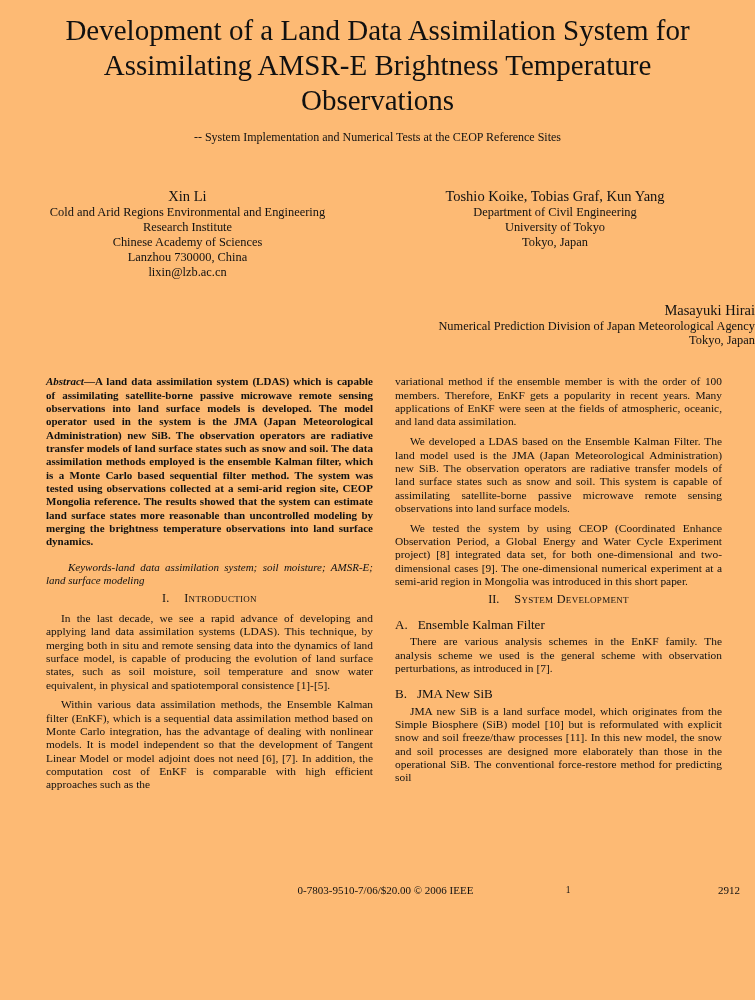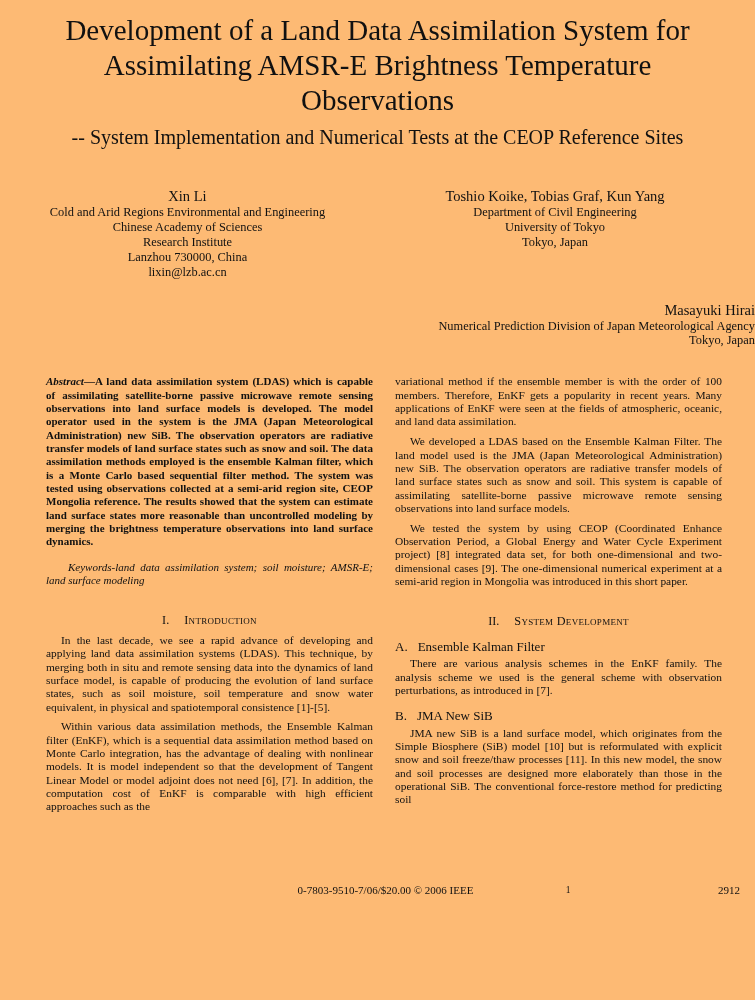--- a/index.html
+++ b/index.html
@@ -17,21 +17,21 @@
   .paper-title {
     margin: 13px 30px 0 30px;
     text-align: center;
     font-size: 29px;
     line-height: 35px;
     font-weight: 400;
   }
   .paper-subtitle {
     margin-top: 10px;
     text-align: center;
-    font-size: 20px;
+    font-size: 12px;
     line-height: 19px;
   }
   
   .authors-row {
     display: flex;
     margin-top: 40px;
   }
   .author-block { text-align: center; }
   .author-block.left  { width: 375px; box-sizing: border-box; }
   .author-block.right { width: 360px; }
@@ -65,21 +65,21 @@
     font-weight: 400;
     font-style: italic;
     font-size: 11px;
     line-height: 13.35px;
     margin: 12px 0 0 0;
     text-indent: 22px;
   }
   .sec-head {
     text-align: center;
     font-size: 12.2px;
-    margin: 26px 0 7px 0;
+    margin: 4px 0 7px 0;
     font-weight: 400;
   }
   .sec-num { margin-right: 15px; }
   .sec-title { font-variant: small-caps; letter-spacing: 0.3px; }
   .subsec-head {
     font-size: 13px;
     margin: 12px 0 4px 0;
   }
   .subsec-num { margin-right: 10px; }
   .para {
@@ -120,22 +120,22 @@
 
 <div class="page">
 
   <h1 class="paper-title">Development of a Land Data Assimilation System for Assimilating AMSR-E Brightness Temperature Observations</h1>
   <div class="paper-subtitle">-- System Implementation and Numerical Tests at the CEOP Reference Sites</div>
 
   <div class="authors-row">
     <div class="author-block left">
       <div class="author-name">Xin Li</div>
       <div class="author-line">Cold and Arid Regions Environmental and Engineering</div>
+      <div class="author-line">Research Institute</div>
       <div class="author-line">Chinese Academy of Sciences</div>
-      <div class="author-line">Research Institute</div>
       <div class="author-line">Lanzhou 730000, China</div>
       <div class="author-line">lixin@lzb.ac.cn</div>
     </div>
     <div class="author-block right">
       <div class="author-name">Toshio Koike, Tobias Graf, Kun Yang</div>
       <div class="author-line">Department of Civil Engineering</div>
       <div class="author-line">University of Tokyo</div>
       <div class="author-line">Tokyo, Japan</div>
     </div>
   </div>

